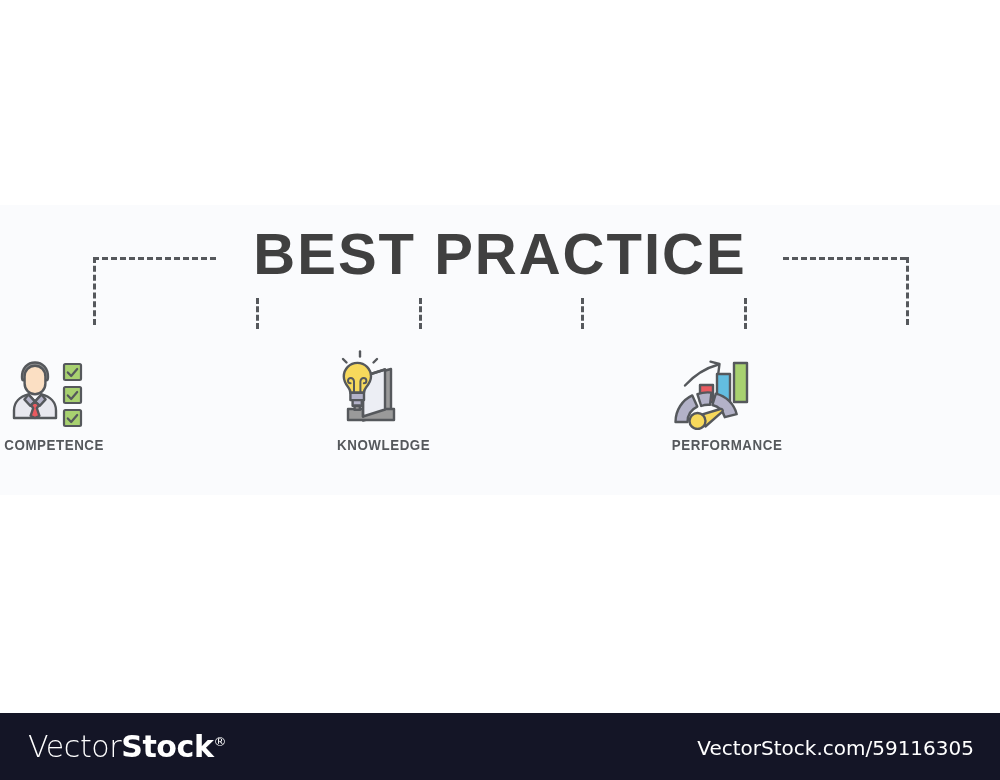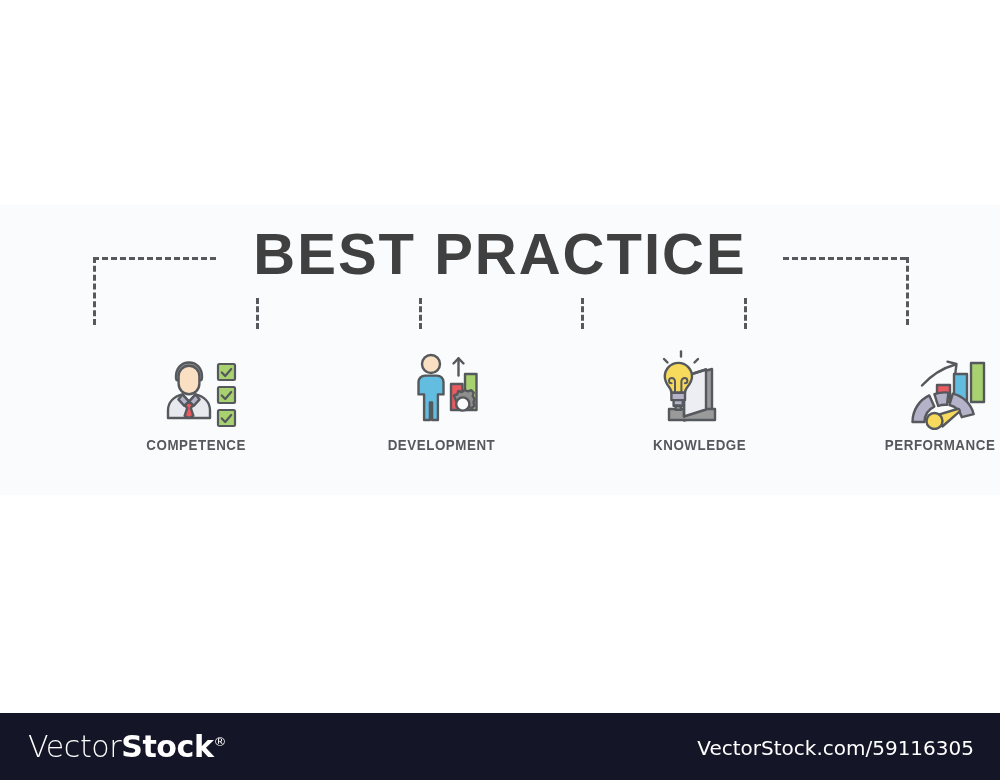--- a/index.html
+++ b/index.html
@@ -69,21 +69,21 @@
     left: 0;
     top: 145px;
     width: 1000px;
     height: 125px;
     display: flex;
   }
   .item {
     flex: 1 1 0;
     display: flex;
     flex-direction: column;
-    align-items: flex-end;
+    align-items: flex-start;
     justify-content: flex-start;
   }
   .item-icon {
     width: 96px;
     height: 80px;
     display: block;
   }
   .item-label {
     margin-top: 7px;
     font-family: "Liberation Sans Narrow", "Liberation Sans", "DejaVu Sans Condensed", "DejaVu Sans", sans-serif;
@@ -167,40 +167,20 @@
           <rect x="64" y="37" width="17" height="16" rx="1.4" fill="#a8d170"></rect>
           <rect x="64" y="60" width="17" height="16" rx="1.4" fill="#a8d170"></rect>
           <path d="M67.8 22.4l3.4 3.6 6-7" fill="none"></path>
           <path d="M67.8 45.4l3.4 3.6 6-7" fill="none"></path>
           <path d="M67.8 68.4l3.4 3.6 6-7" fill="none"></path>
         </g>
       </svg>
       <div class="item-label">COMPETENCE</div>
     </div>
 
-    <div class="item">
-      <svg class="item-icon" viewBox="0 0 96 80">
-        <g stroke="#55585c" stroke-width="2.4" stroke-linejoin="round" stroke-linecap="round">
-
-          <circle cx="27" cy="14" r="9" fill="#fbdfc3"></circle>
-
-          <path d="M14.5 32c0-3.6 3-6.4 6.6-6.4h11.8c3.6 0 6.6 2.8 6.6 6.4v12.4h-5.6V70h-5.8V52.5h-2.2V70h-5.8V44.4h-5.6z" fill="#63bde0"></path>
-
-          <rect x="47" y="34" width="11.5" height="26" fill="#ea5a60"></rect>
-          <rect x="61" y="24" width="11.5" height="36" fill="#a8d170"></rect>
-
-          <path d="M54.5 25.5V8.5" fill="none"></path>
-          <path d="M49.5 13.5l5-5.2 5 5.2" fill="none"></path>
-
-          <path d="M50 45.5l3.2-1.1 1.2-3.4 3.4 1 2.9-2 3.2 1.3 3.3-1.1 2.5 2.5-1 3.3 1.9 3-1.1 3.3 1 3.3-2.5 2.5-3.3-1-3 1.9-3.3-1.1-3.2 1.2-2.5-2.5 1-3.3-1.9-3z" fill="#8e8e8e"></path>
-          <circle cx="58.8" cy="54" r="6.6" fill="#fafbfd"></circle>
-        </g>
-      </svg>
-      <div class="item-label">DEVELOPMENT</div>
-    </div>
 
     <div class="item">
       <svg class="item-icon" viewBox="0 0 96 80">
         <g stroke="#55585c" stroke-width="2.4" stroke-linejoin="round" stroke-linecap="round">
 
           <g fill="none">
             <path d="M27 6.5V1.5"></path>
             <path d="M13.5 12.5 10 9"></path>
             <path d="M40.5 12.5 44 9"></path>
           </g>

